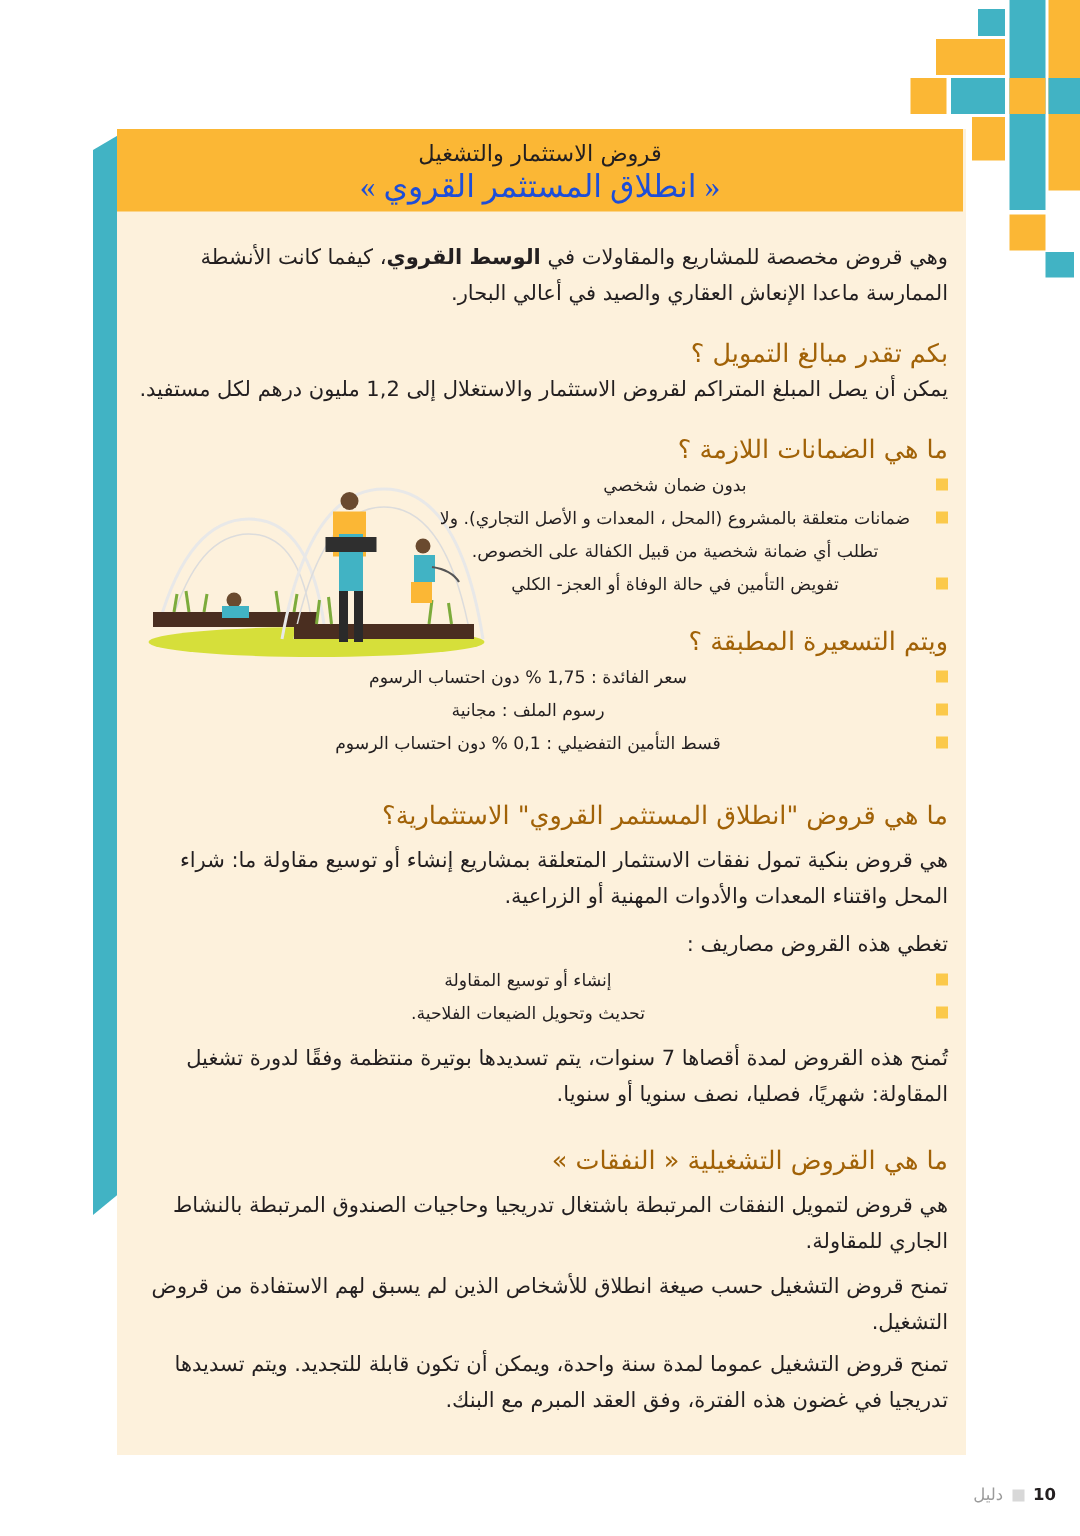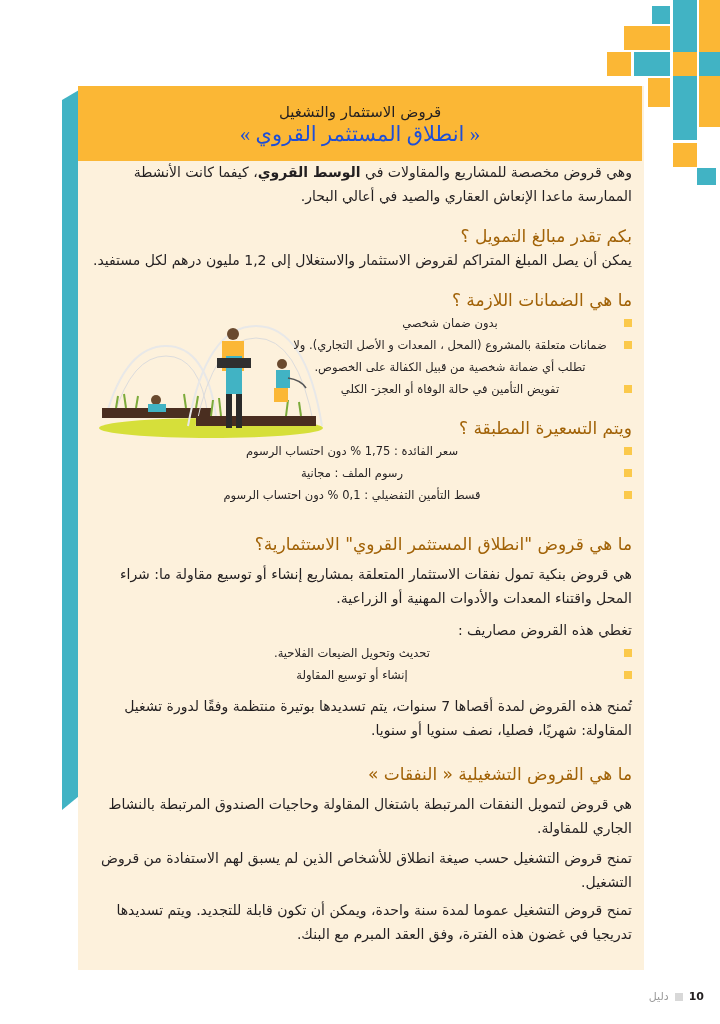--- a/index.html
+++ b/index.html
@@ -13,21 +13,21 @@
   .teal-spine {
     position: absolute; left: 62px; top: 90px; width: 17px; height: 720px;
     background: #41b3c4;
     clip-path: polygon(0 10px, 100% 0, 100% calc(100% - 14px), 0 100%);
   }
   .card {
     position: absolute; left: 78px; top: 86px; width: 566px; height: 884px;
     background: #fdf1dc;
   }
   .banner {
-    position: absolute; left: 78px; top: 86px; width: 564px; height: 75px;
+    position: absolute; left: 78px; top: 86px; width: 564px; height: 55px;
     background: #fbb735;
     display: flex; flex-direction: column; align-items: center; justify-content: center;
   }
   .banner .l1 { font-size: 15px; line-height: 20px; color: #231f20; }
   .banner .l2 { font-size: 21px; line-height: 24px; color: #1d4ed8; font-family: Liberation Serif, serif; }
 
   .content {
     position: absolute; left: 88px; top: 160px; width: 544px;
     direction: rtl; text-align: right;
   }
@@ -132,27 +132,27 @@
   <ul class="sq">
     <li><span class="bullet"></span><span>سعر الفائدة : 1,75 % دون احتساب الرسوم</span></li>
     <li><span class="bullet"></span><span>رسوم الملف : مجانية</span></li>
     <li><span class="bullet"></span><span>قسط التأمين التفضيلي : 0,1  % دون احتساب الرسوم</span></li>
   </ul>
 
   <h2 class="q" style="margin-top:26px;">ما هي قروض "انطلاق المستثمر القروي" الاستثمارية؟</h2>
   <p class="body" style="margin-top:6px;">هي قروض بنكية تمول نفقات الاستثمار المتعلقة بمشاريع إنشاء أو توسيع مقاولة ما: شراء المحل واقتناء المعدات والأدوات المهنية أو الزراعية.</p>
   <p class="body" style="margin-top:8px;">تغطي هذه القروض مصاريف :</p>
   <ul class="sq">
+    <li><span class="bullet"></span><span>إنشاء أو توسيع المقاولة</span></li>
     <li><span class="bullet"></span><span>تحديث وتحويل الضيعات الفلاحية.</span></li>
-    <li><span class="bullet"></span><span>إنشاء أو توسيع المقاولة</span></li>
   </ul>
   <p class="body" style="margin-top:8px;">تُمنح هذه القروض لمدة أقصاها 7 سنوات، يتم تسديدها بوتيرة منتظمة وفقًا لدورة تشغيل المقاولة: شهريًا، فصليا، نصف سنويا أو سنويا.</p>
 
   <h2 class="q" style="margin-top:20px;">ما هي القروض التشغيلية « النفقات »</h2>
-  <p class="body" style="margin-top:6px;">هي قروض لتمويل النفقات المرتبطة باشتغال المقاولة وحاجيات الصندوق المرتبطة بالنشاط الجاري للمقاولة.</p>
+  <p class="body" style="margin-top:6px;">هي قروض لتمويل النفقات المرتبطة باشتغال تدريجيا وحاجيات الصندوق المرتبطة بالنشاط الجاري للمقاولة.</p>
   <p class="body" style="margin-top:6px;">تمنح قروض التشغيل حسب صيغة انطلاق للأشخاص الذين لم يسبق لهم الاستفادة من قروض التشغيل.</p>
   <p class="body" style="margin-top:4px;">تمنح قروض التشغيل عموما لمدة سنة واحدة، ويمكن أن تكون قابلة للتجديد. ويتم تسديدها تدريجيا في غضون هذه الفترة، وفق العقد المبرم مع البنك.</p>
 </div>
 
 <div class="footer">
   <span class="label">دليل</span>
   <span class="sqr"></span>
   <span class="num">10</span>
 </div>
 

